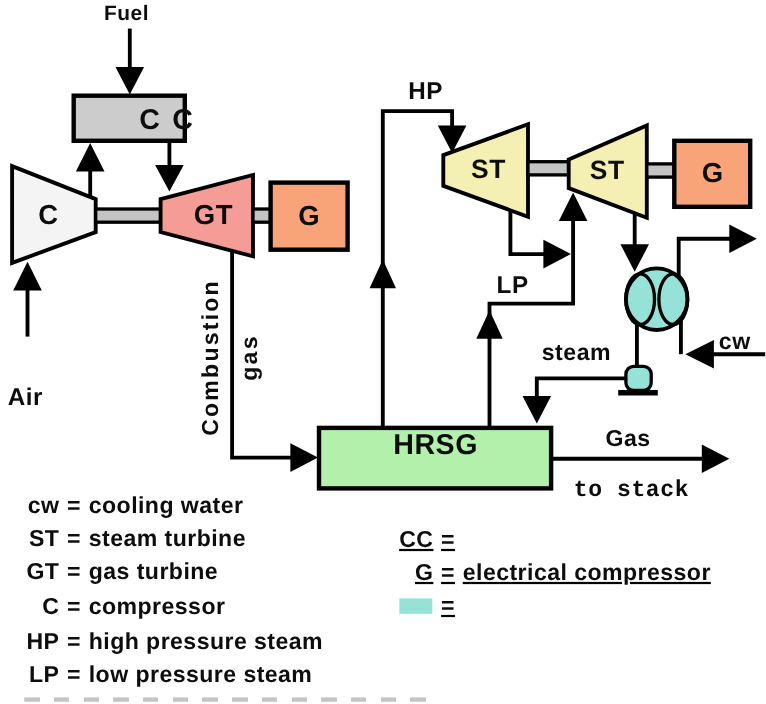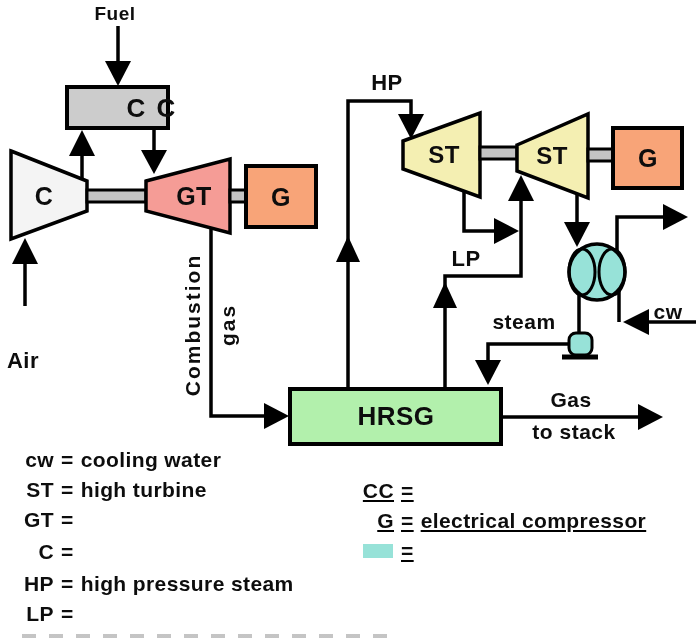--- a/index.html
+++ b/index.html
@@ -103,51 +103,54 @@
   <div class="label" style="left:23px;top:325px;font-size:22px;margin-top:36px;">Air</div>
   <div class="vlabel" style="left:192px;top:325px;font-size:21px;">Combustion</div>
   <div class="vlabel" style="left:227px;top:325px;font-size:21px;">gas</div>
   <div class="label" style="left:387px;top:83px;font-size:22px;">HP</div>
   <div class="label" style="left:444px;top:155px;font-size:24px;">ST</div>
   <div class="label" style="left:552px;top:156px;font-size:24px;">ST</div>
   <div class="label" style="left:648px;top:158px;font-size:25px;">G</div>
   <div class="label" style="left:466px;top:259px;font-size:22px;">LP</div>
   <div class="label" style="left:524px;top:321px;font-size:21px;">steam</div>
   <div class="label" style="left:668px;top:311px;font-size:21px;">cw</div>
-  <div class="label" style="left:396px;top:416px;font-size:26px;">HRSG</div>
+  <div class="label" style="left:396px;top:404px;font-size:26px;">HRSG</div>
   <div class="label" style="left:571px;top:399px;font-size:21px;">Gas</div>
-  <div class="label" style="left:574px;top:431px;font-size:21px;">to stack</div>
+  <div class="label" style="left:574px;top:446px;font-size:21px;font-family:Liberation Mono, monospace;">to stack</div>
 
   <div class="legend legend-left" style="left:6px;top:445px;">
     <div class="lrow">
       <span class="labbr">cw</span>
       <span class="leq">=</span>
       <span>cooling water</span>
     </div>
     <div class="lrow">
       <span class="labbr">ST</span>
       <span class="leq">=</span>
-      <span>high turbine</span>
+      <span>steam turbine</span>
     </div>
     <div class="lrow">
       <span class="labbr">GT</span>
       <span class="leq">=</span>
+      <span>gas turbine</span>
     </div>
     <div class="lrow" style="margin-top:2px;">
       <span class="labbr">C</span>
       <span class="leq">=</span>
+      <span>compressor</span>
     </div>
     <div class="lrow" style="margin-top:2px;">
       <span class="labbr">HP</span>
       <span class="leq">=</span>
       <span>high pressure steam</span>
     </div>
     <div class="lrow">
       <span class="labbr">LP</span>
       <span class="leq">=</span>
+      <span>low pressure steam</span>
     </div>
   </div>
 
   <div class="legend legend-right" style="left:334px;top:476px;text-decoration:underline;">
     <div class="lrow">
       <span class="labbr">CC</span>
       <span class="leq">=</span>
     </div>
     <div class="lrow">
       <span class="labbr">G</span>

